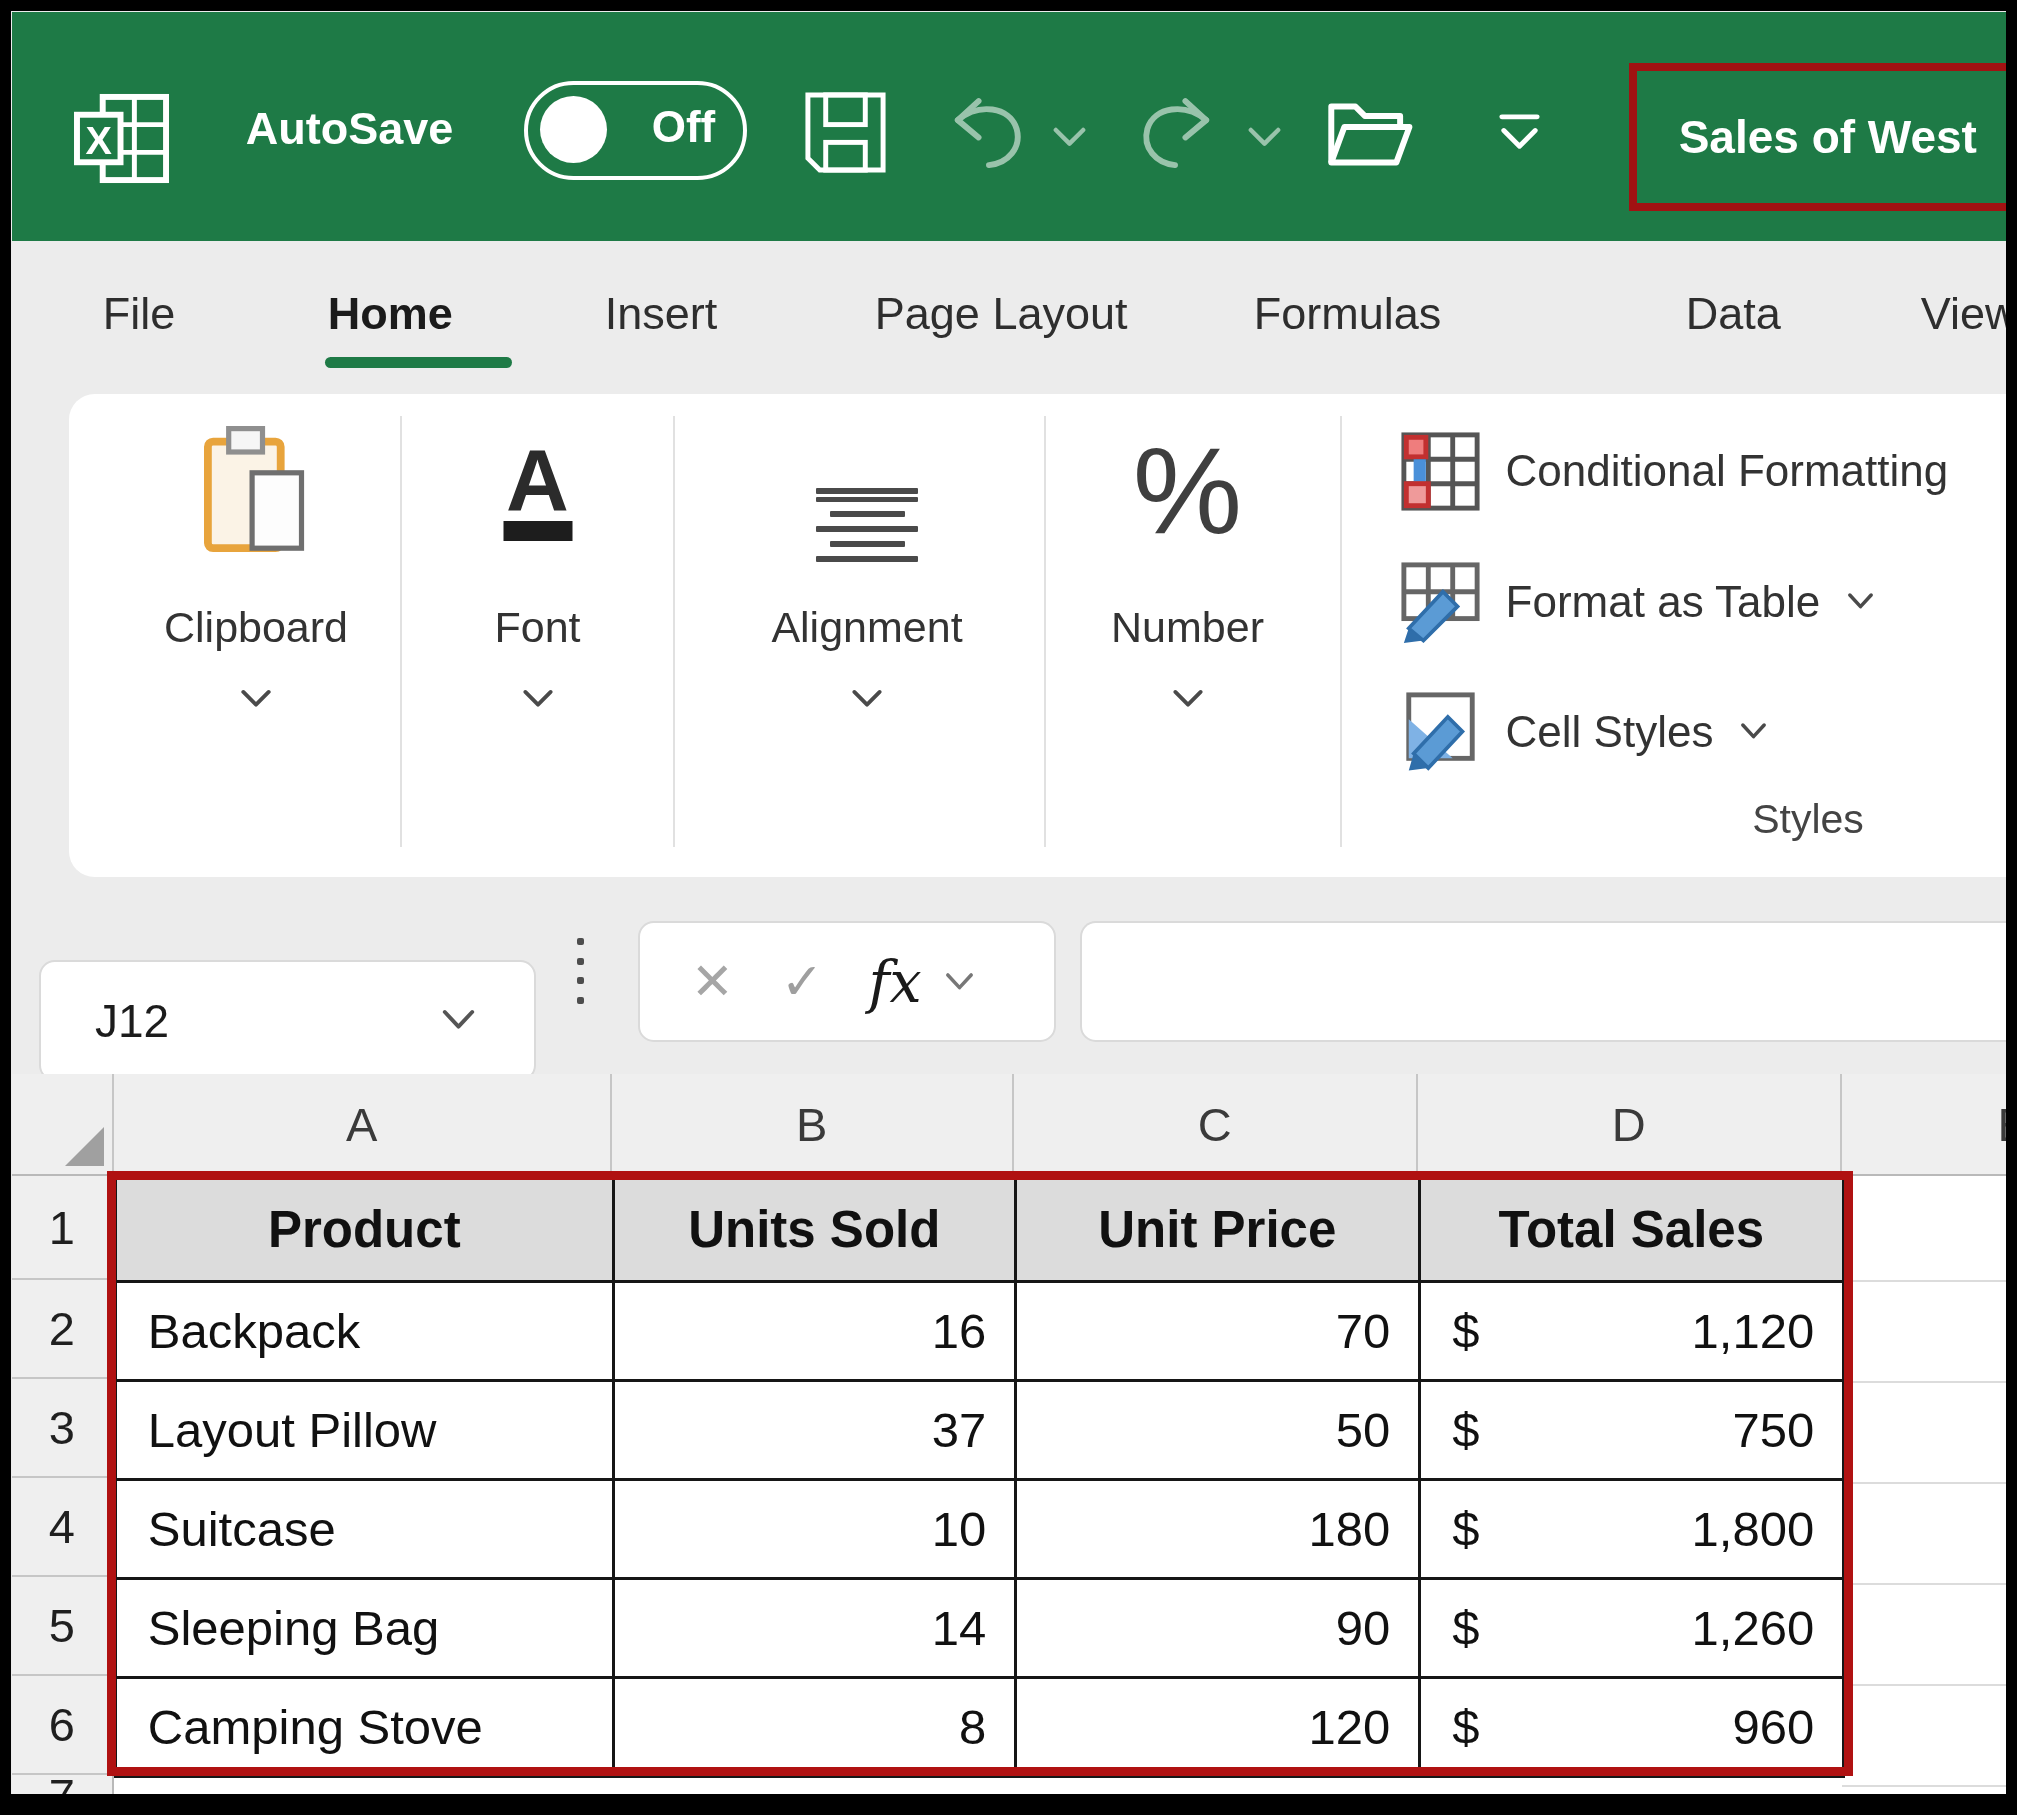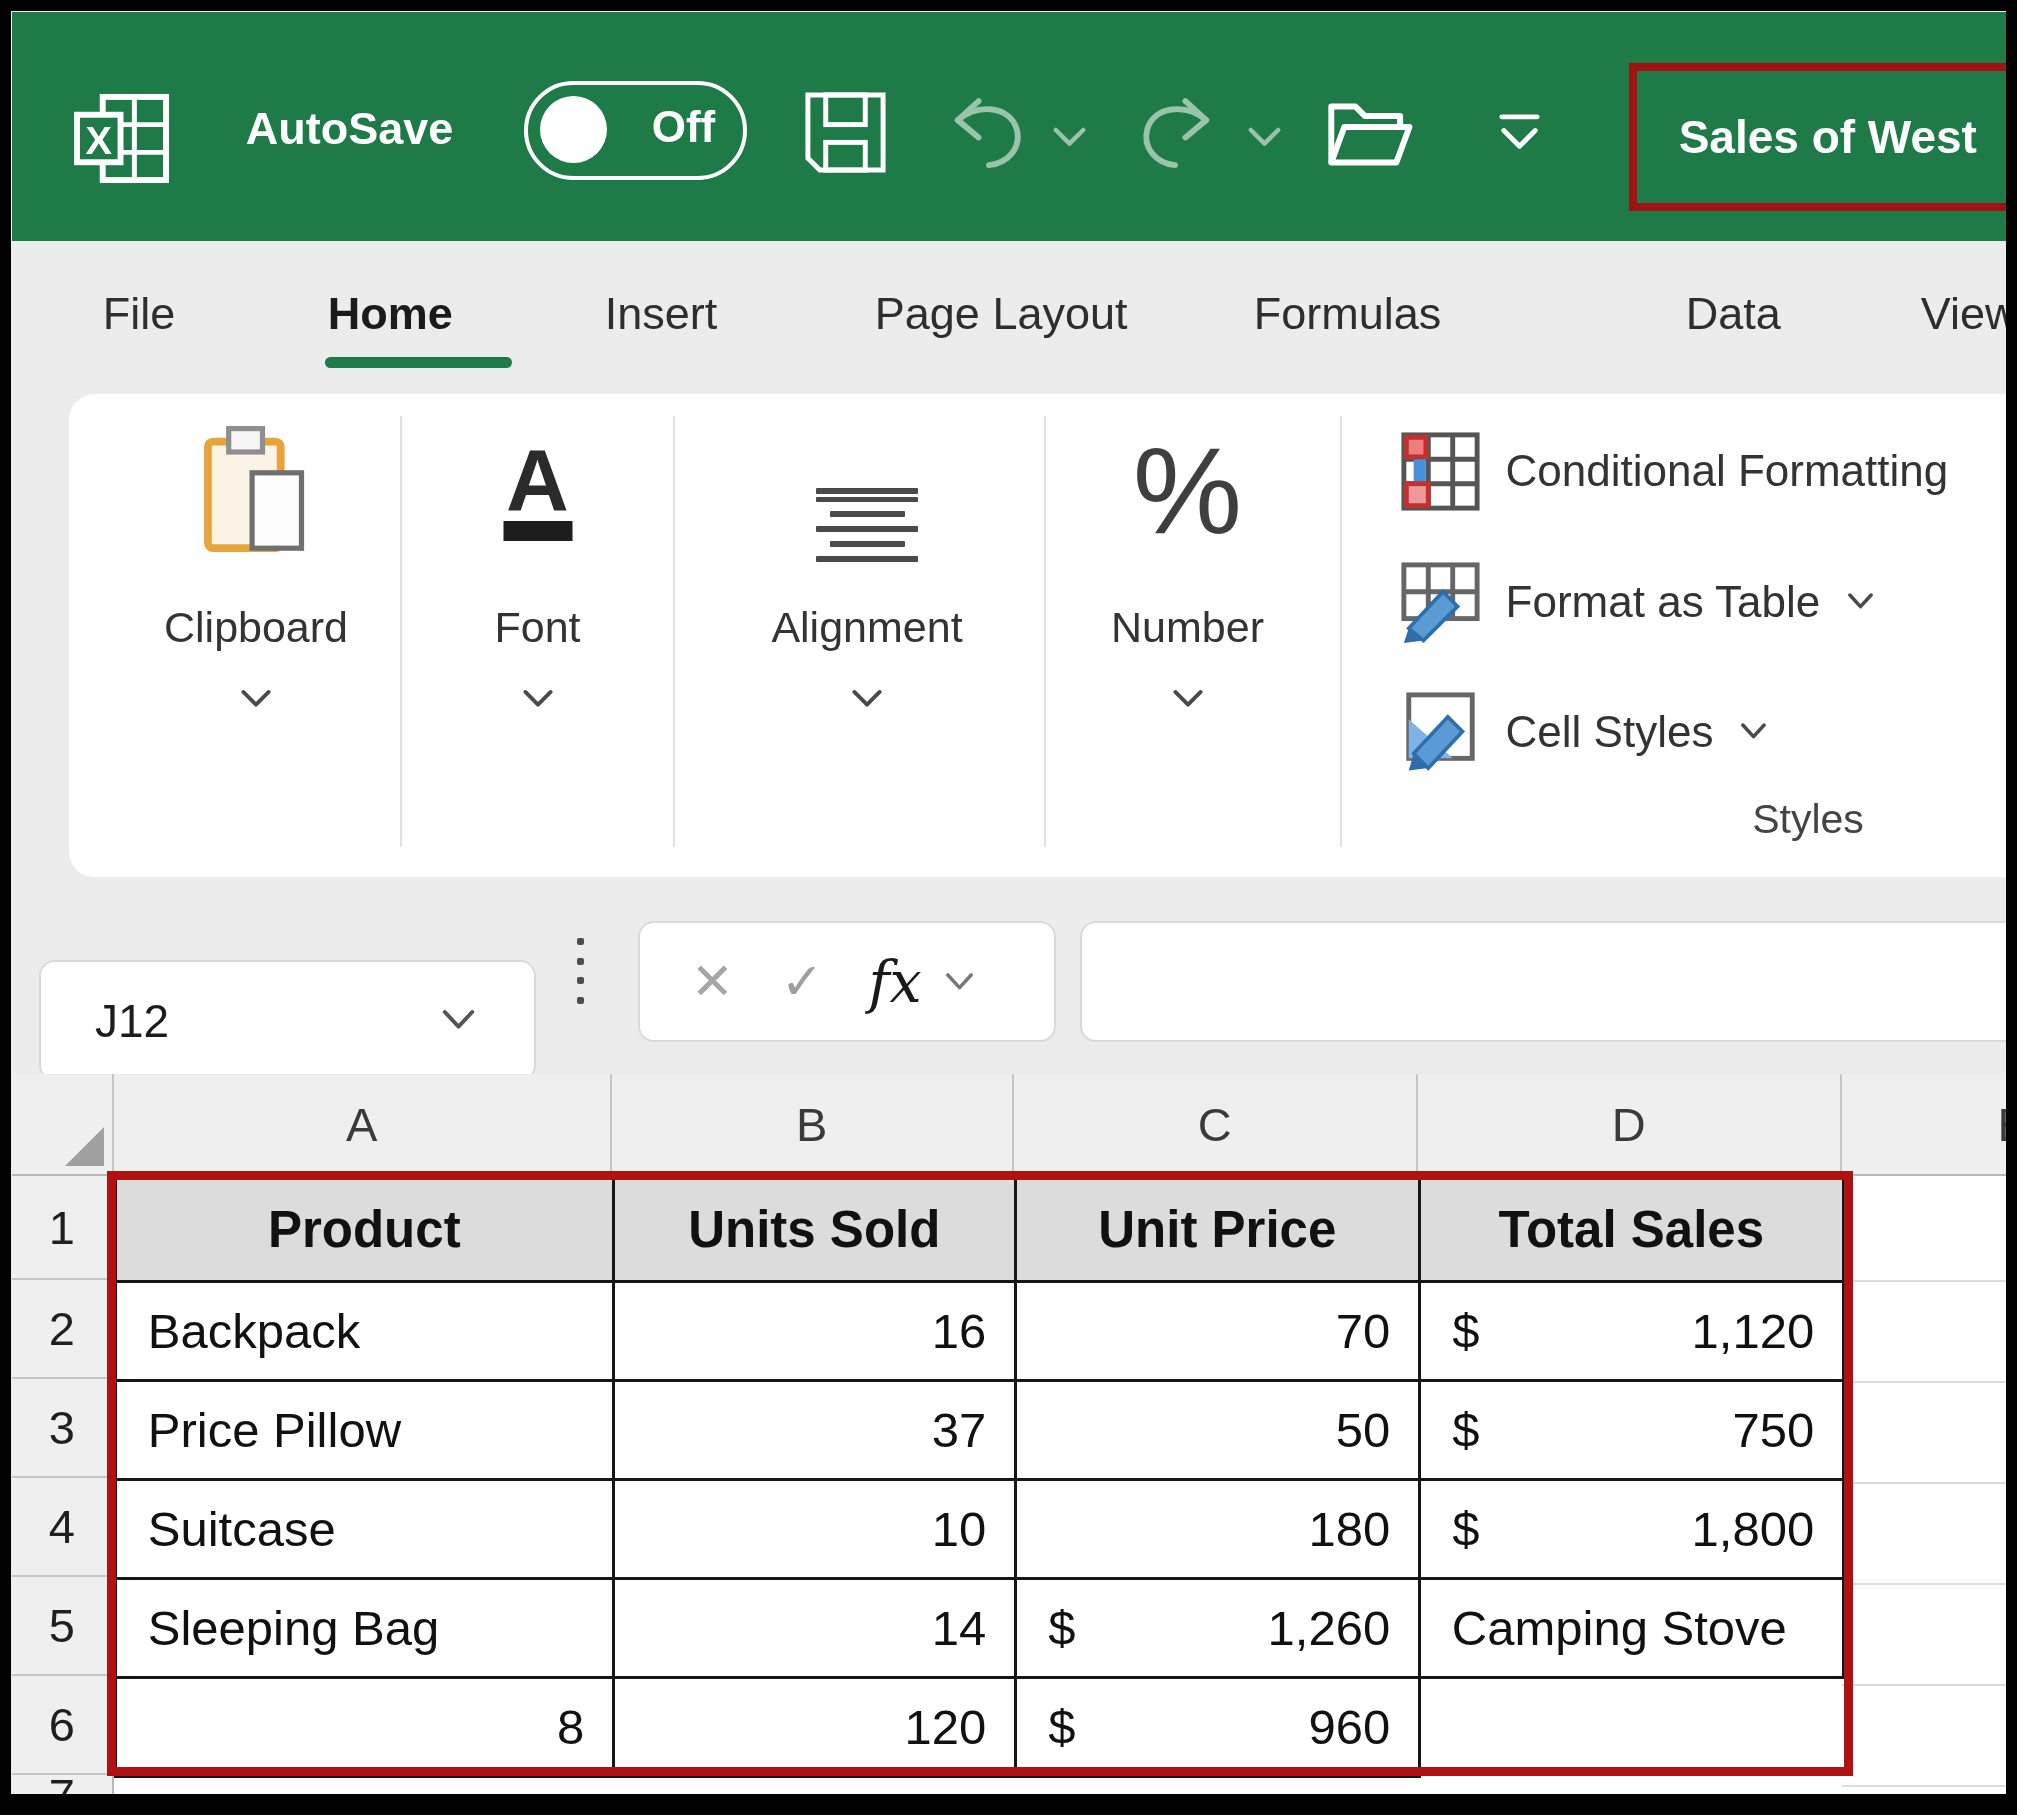--- a/index.html
+++ b/index.html
@@ -302,38 +302,39 @@
       <div class="cell h">Total Sales</div>
 
       <div class="cell txt">Backpack</div>
       <div class="cell num">16</div>
       <div class="cell num">70</div>
       <div class="cell cur">
           <span>$</span>
           <span>1,120</span>
         </div>
 
-      <div class="cell txt">Price Pillow</div>
+      <div class="cell txt">Layout Pillow</div>
       <div class="cell num">37</div>
       <div class="cell num">50</div>
       <div class="cell cur">
           <span>$</span>
           <span>750</span>
         </div>
 
       <div class="cell txt">Suitcase</div>
       <div class="cell num">10</div>
       <div class="cell num">180</div>
       <div class="cell cur">
           <span>$</span>
           <span>1,800</span>
         </div>
 
       <div class="cell txt">Sleeping Bag</div>
       <div class="cell num">14</div>
+      <div class="cell num">90</div>
       <div class="cell cur">
           <span>$</span>
           <span>1,260</span>
         </div>
 
       <div class="cell txt">Camping Stove</div>
       <div class="cell num">8</div>
       <div class="cell num">120</div>
       <div class="cell cur">
           <span>$</span>

